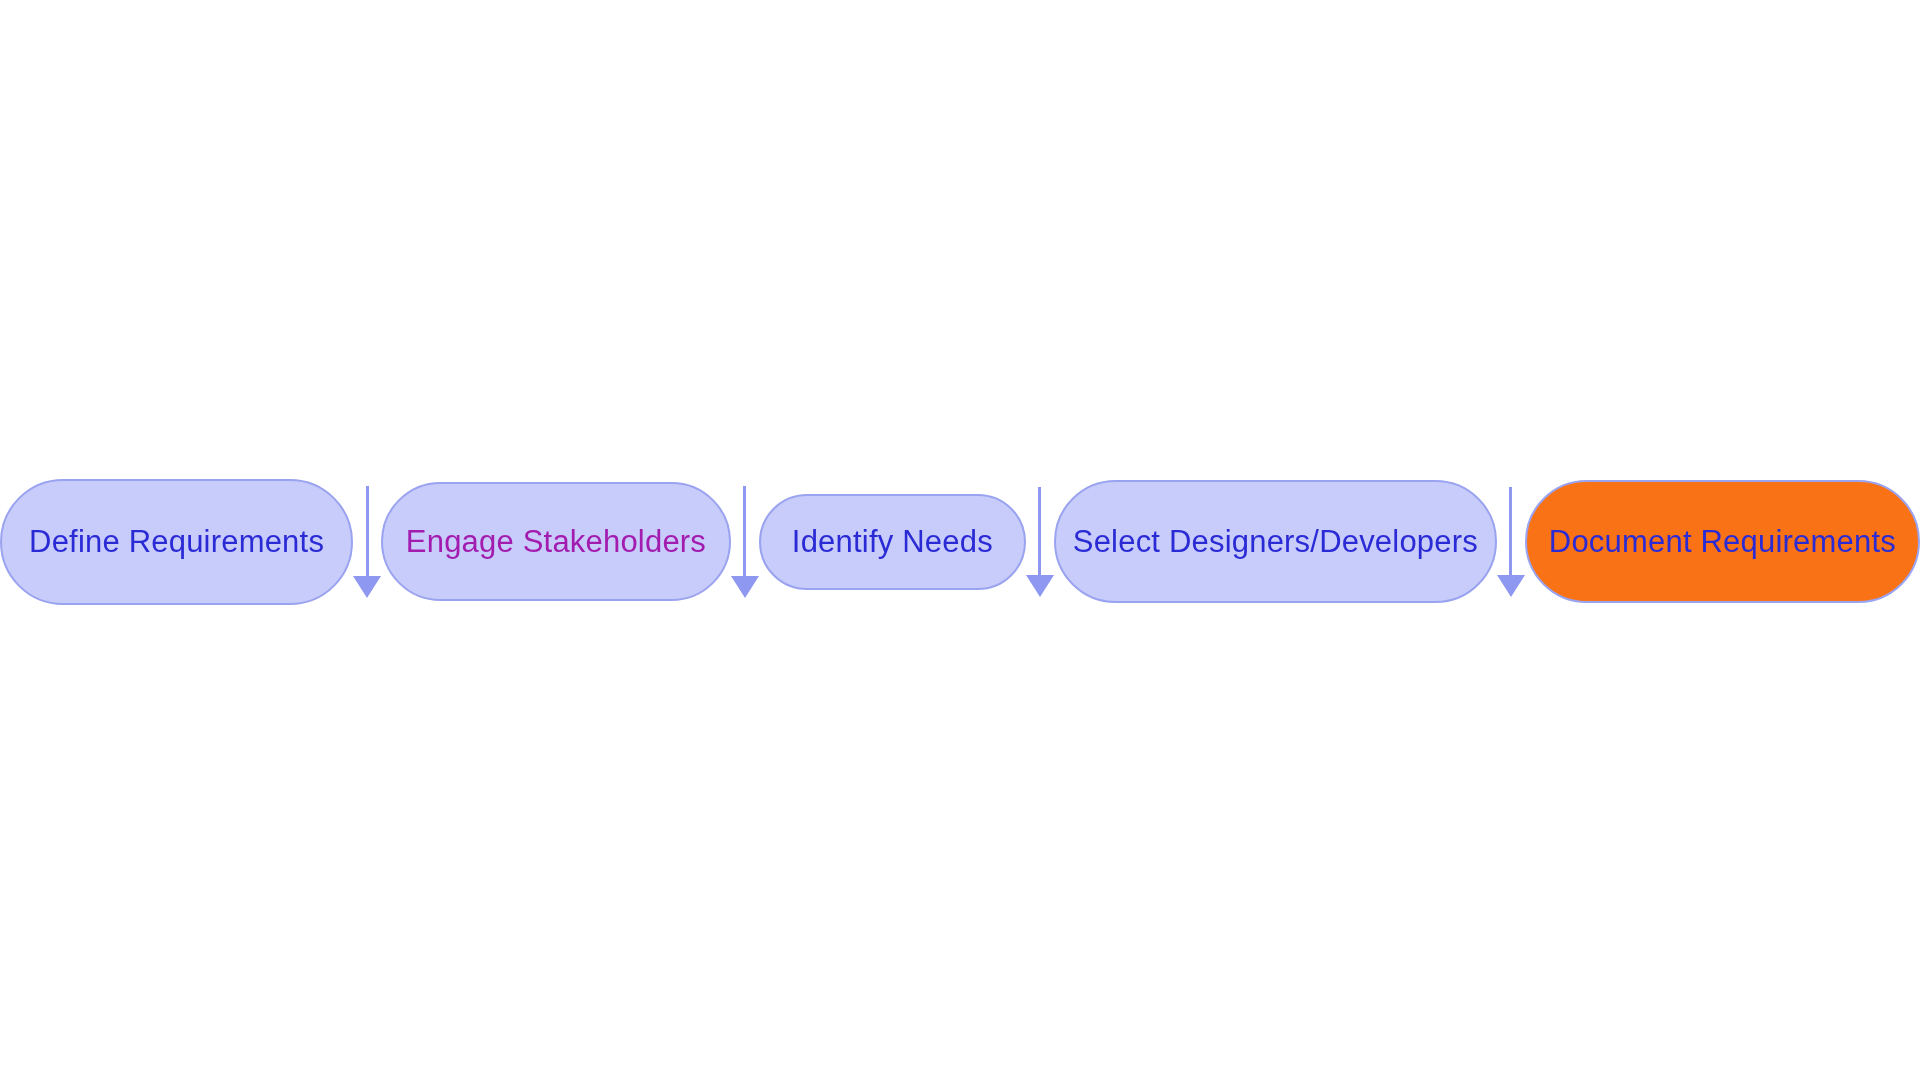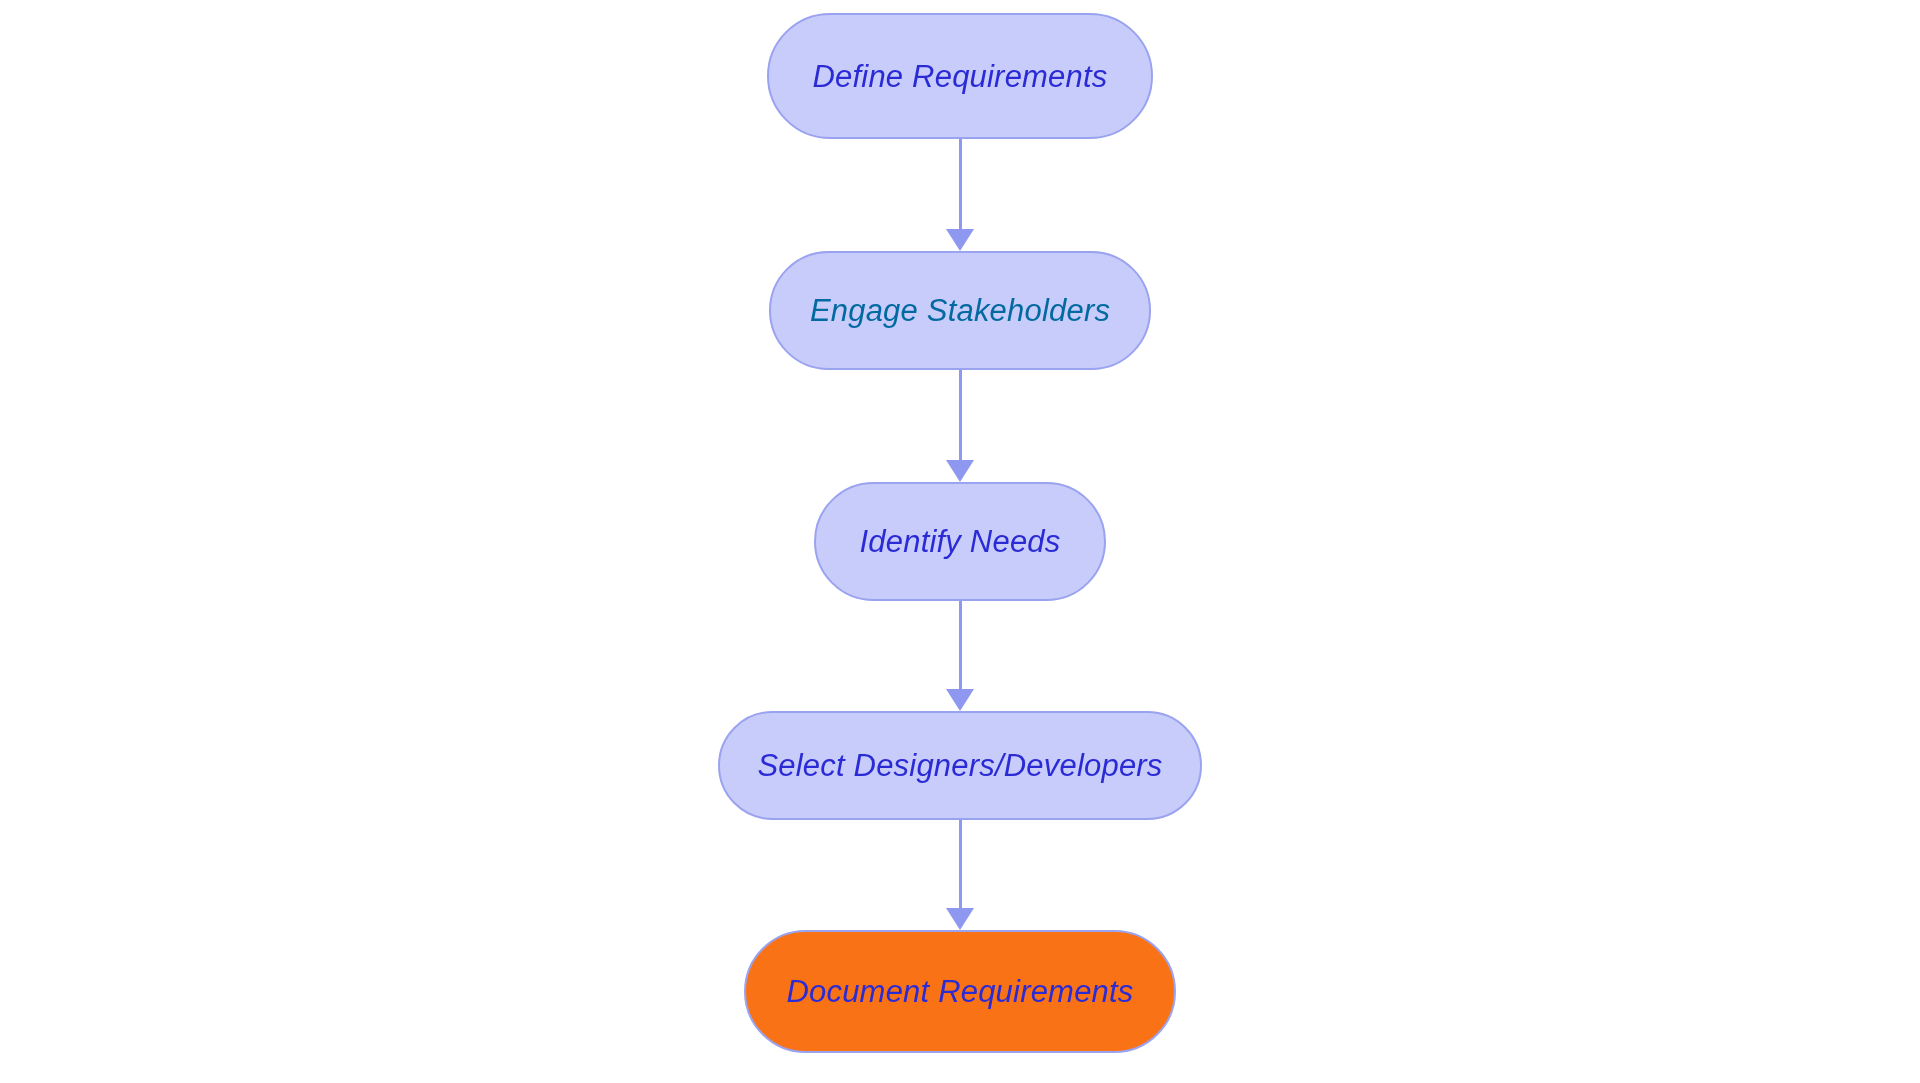--- a/index.html
+++ b/index.html
@@ -18,23 +18,22 @@
     background: #ffffff;
     overflow: hidden;
   }
   .flow-column {
     position: absolute;
     left: 0;
     top: 0;
     width: 1920px;
     height: 1083px;
     display: flex;
-    flex-direction: column;
+    flex-direction: row;
     align-items: center;
-    font-style: italic;
   }
   
   .flow-node {
     box-sizing: border-box;
     display: flex;
     align-items: center;
     justify-content: center;
     background: #c8ccfa;
     border: 2px solid #9aa3ef;
     border-radius: 999px;
@@ -46,22 +45,22 @@
     white-space: nowrap;
     line-height: 1;
   }
   .flow-node .node-label {
     display: block;
     padding: 0 4px;
   }
   
   .node-0 { width: 386px; height: 126px; }
   .node-1 { width: 382px; height: 119px; }
-  .node-2 { width: 292px; height: 119px; }
-  .node-3 { width: 484px; height: 109px; }
+  .node-2 { width: 292px; height: 96px; }
+  .node-3 { width: 484px; height: 123px; }
   .node-4 { width: 432px; height: 123px; }
 
   
   .flow-connector {
     position: relative;
     width: 30px;
     display: flex;
     flex-direction: column;
     align-items: center;
     justify-content: flex-start;
@@ -97,21 +96,21 @@
 
     <div class="flow-node node-0" style="background: rgb(200, 204, 250); border-color: rgb(154, 163, 239); color: rgb(43, 43, 214);">
       <span class="node-label">Define Requirements</span>
     </div>
 
     <div class="flow-connector conn-0">
       <div class="connector-line" style="background: rgb(142, 152, 240);"></div>
       <div class="connector-arrowhead" style="border-top-color: rgb(142, 152, 240);"></div>
     </div>
 
-    <div class="flow-node node-1" style="background: rgb(200, 204, 250); border-color: rgb(154, 163, 239); color: #0369a1;">
+    <div class="flow-node node-1" style="background: rgb(200, 204, 250); border-color: rgb(154, 163, 239); color: #a21caf;">
       <span class="node-label">Engage Stakeholders</span>
     </div>
 
     <div class="flow-connector conn-1">
       <div class="connector-line" style="background: rgb(142, 152, 240);"></div>
       <div class="connector-arrowhead" style="border-top-color: rgb(142, 152, 240);"></div>
     </div>
 
     <div class="flow-node node-2" style="background: rgb(200, 204, 250); border-color: rgb(154, 163, 239); color: rgb(43, 43, 214);">
       <span class="node-label">Identify Needs</span>

